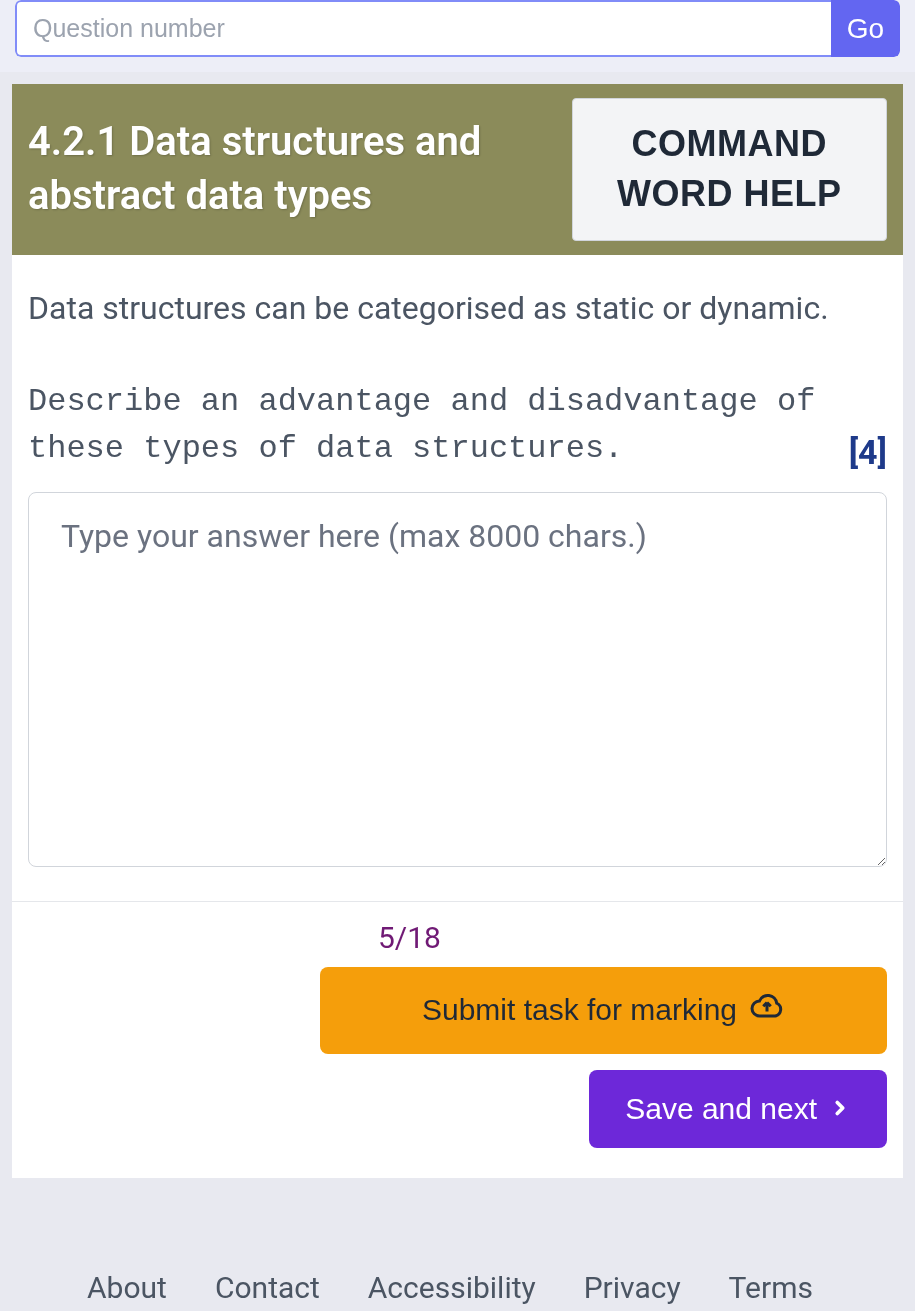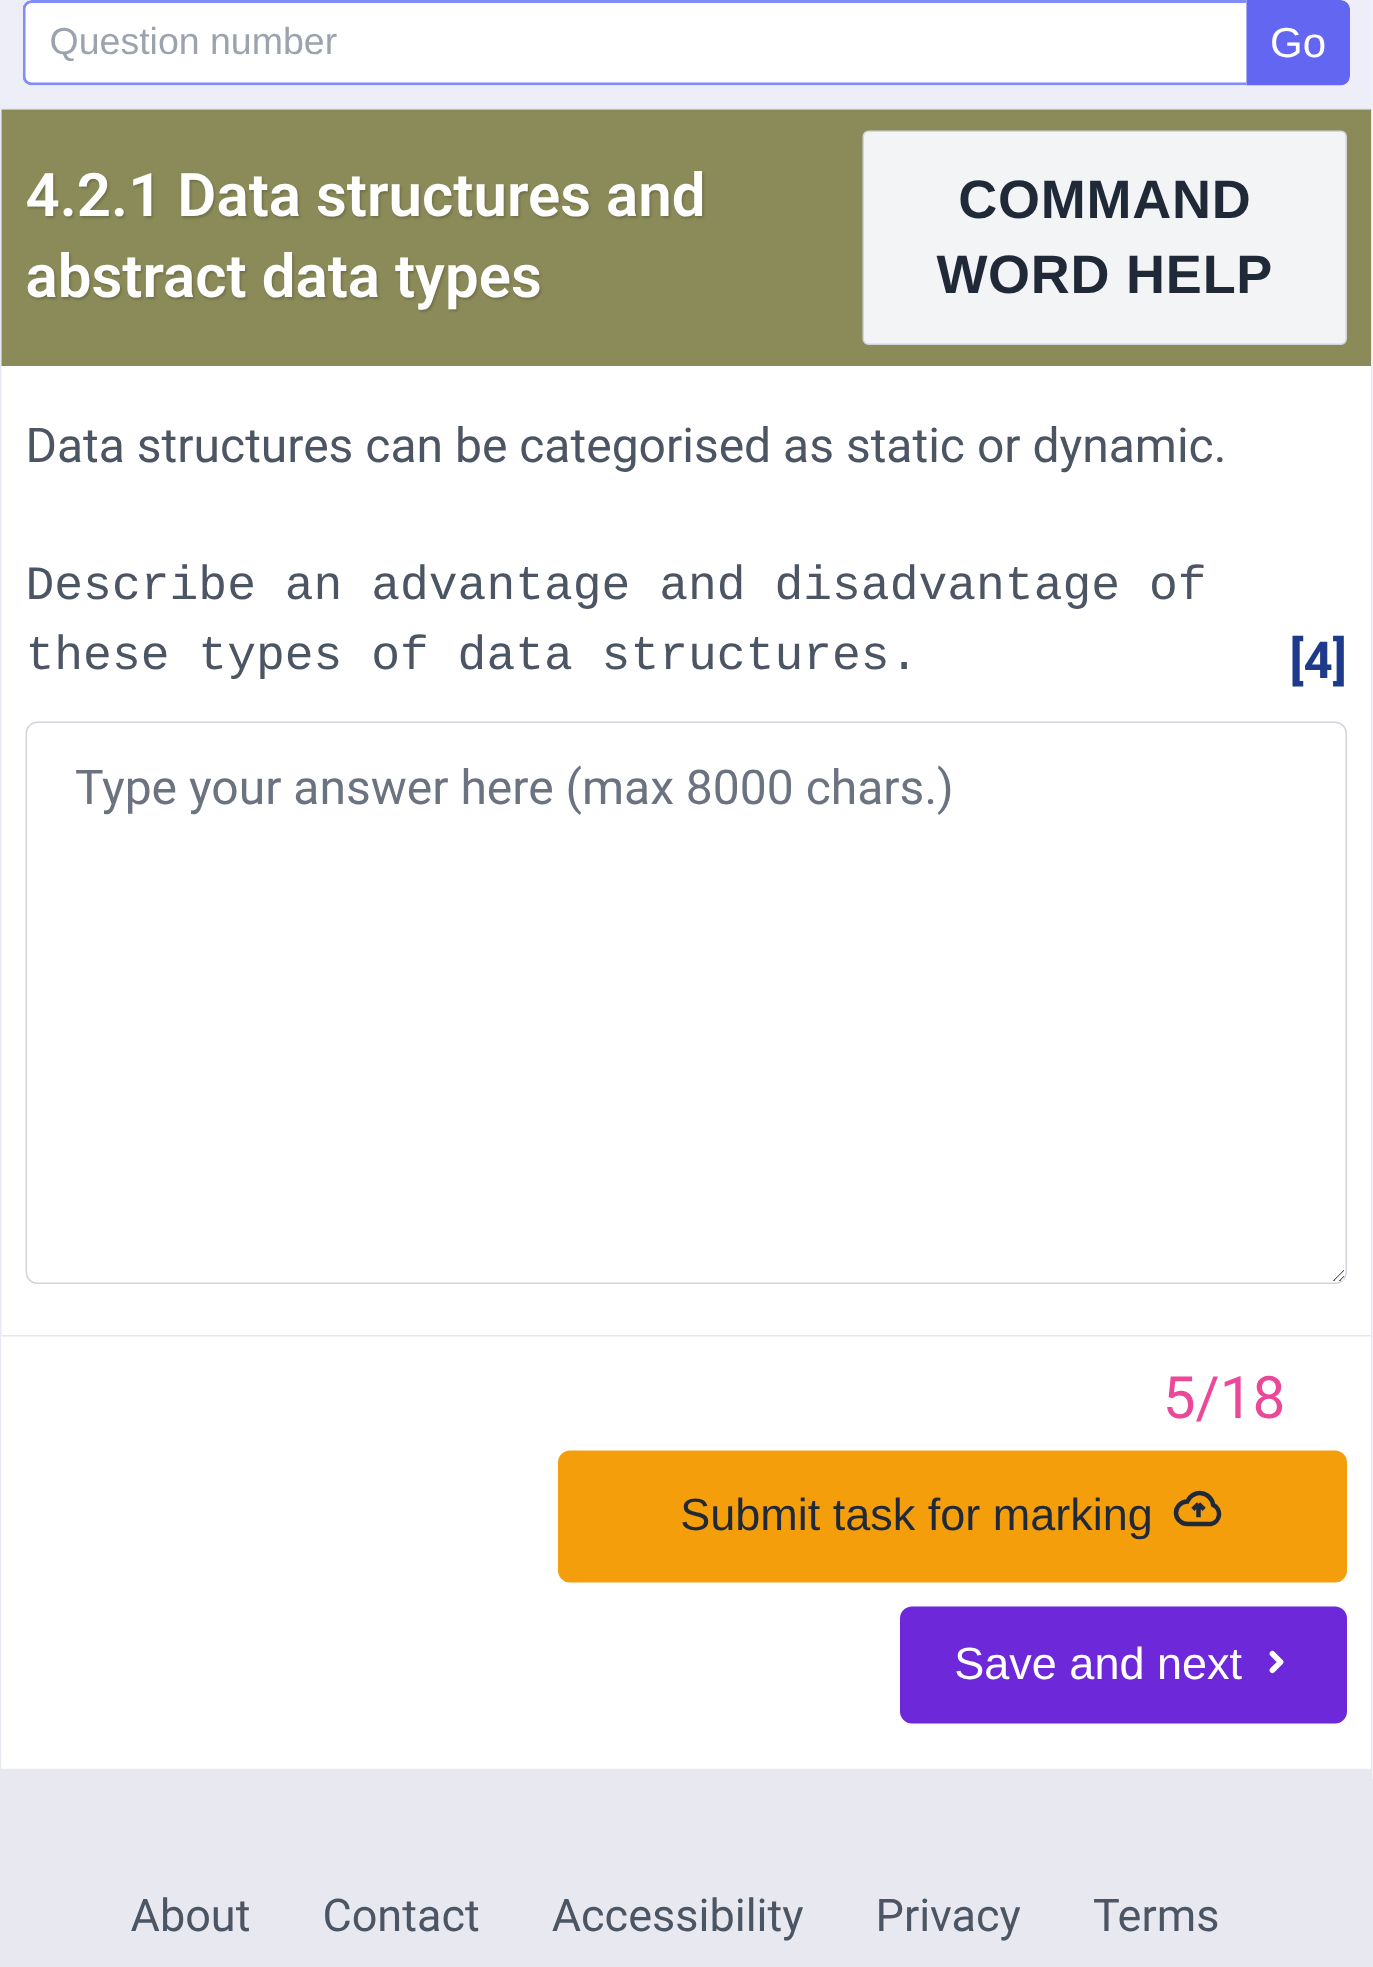--- a/index.html
+++ b/index.html
@@ -42,21 +42,21 @@
       border: none;
       padding: 0 16px;
       font-size: 28px;
       font-weight: 500;
       cursor: pointer;
       border-top-right-radius: 6px;
       border-bottom-right-radius: 6px;
     }
     .main-card {
       background: #fff;
-      margin: 1px;
+      margin: 12px;
     }
     .header-section {
       background: #8b8b5a;
       display: flex;
       align-items: center;
       justify-content: space-between;
       padding: 14px 16px 14px 16px;
       gap: 16px;
     }
     .header-title {
@@ -120,23 +120,23 @@
     }
     .answer-textarea::placeholder {
       color: #6b7280;
     }
     .footer-actions {
       border-top: 1px solid #e5e7eb;
       padding: 18px 16px 30px 16px;
       background: #fff;
     }
     .progress-text {
-      text-align: right;
-      font-size: 39px;
-      color: #ec4899;
+      text-align: left;
+      font-size: 30px;
+      color: #701a75;
       margin-bottom: 12px;
       margin-left: 350px;
       width: 490px;
     }
     .action-buttons {
       display: flex;
       flex-direction: column;
       align-items: flex-end;
       gap: 16px;
     }
@@ -145,21 +145,21 @@
       color: #1f2937;
       border: none;
       padding: 22px 36px;
       font-size: 30px;
       font-weight: 500;
       border-radius: 8px;
       cursor: pointer;
       display: flex;
       align-items: center;
       gap: 12px;
-      width: 526px;
+      width: 567px;
       justify-content: center;
     }
     .save-next-button {
       background: #6d28d9;
       color: #fff;
       border: none;
       padding: 22px 36px;
       font-size: 30px;
       font-weight: 500;
       border-radius: 8px;

